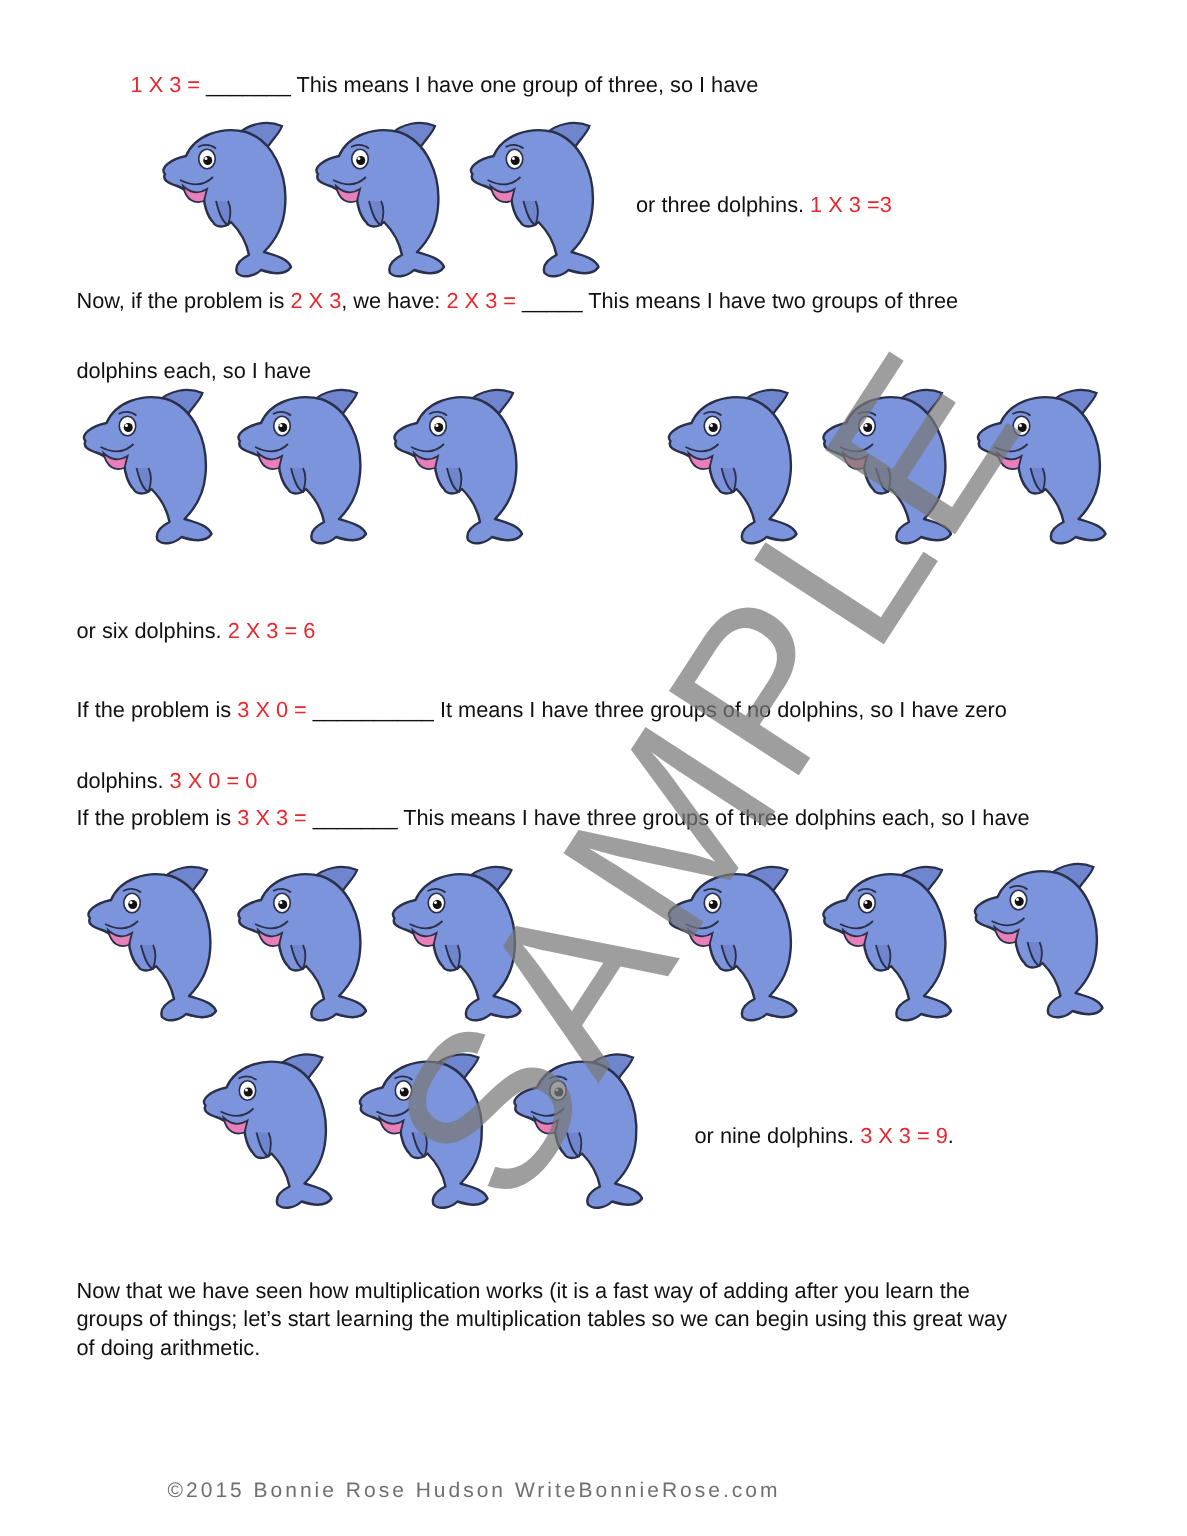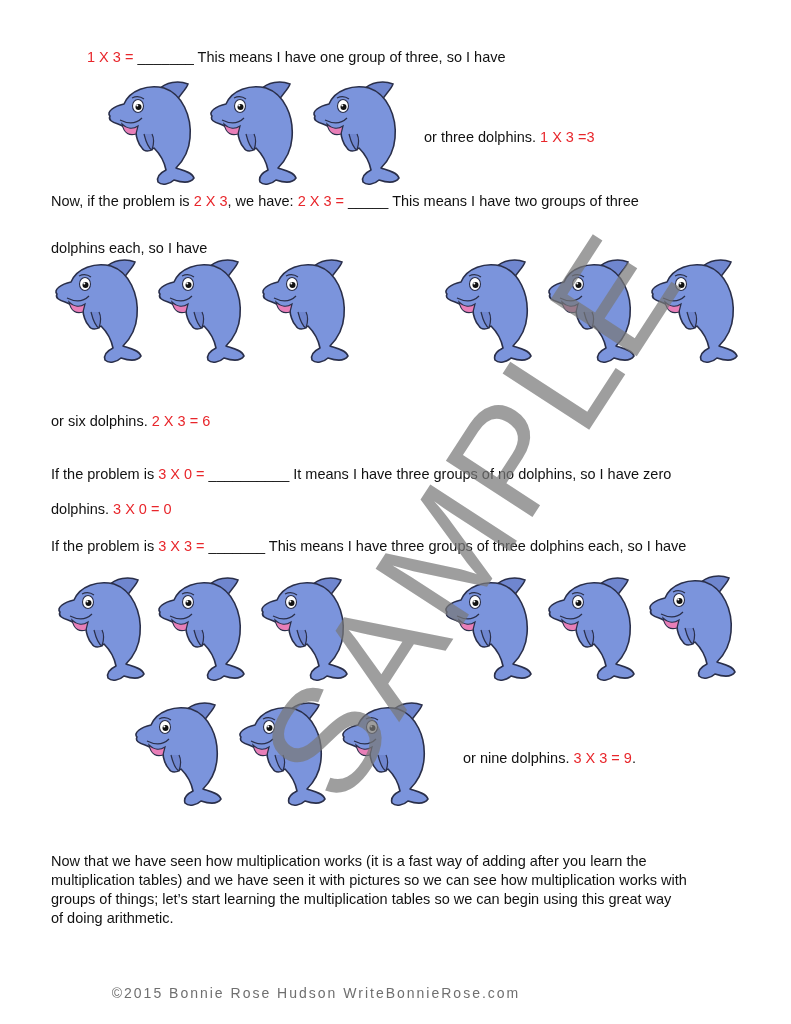--- a/index.html
+++ b/index.html
@@ -116,21 +116,21 @@
     </div>
 </div>
 
 <div class="line" style="left:51px; top:412px;">
   <span>or six dolphins. </span><span class="red">2 X 3 = 6</span>
 </div>
 
 <div class="line" style="left:51px; top:465px;">
   <span>If the problem is </span><span class="red">3 X 0 = </span><span>__________</span><span>  It means I have three groups of no dolphins, so I have zero</span>
 </div>
-<div class="line" style="left:51px; top:500px;">
+<div class="line" style="left:51px; top:512px;">
   <span>dolphins. </span><span class="red">3 X 0 = 0</span>
 </div>
 
 <div class="line" style="left:51px; top:537px;">
   <span>If the problem is </span><span class="red">3 X 3 = </span><span>_______</span><span> This means I have three groups of three dolphins each, so I have</span>
 </div>
 
 <div>
   <div class="dolphin" style="left:50px; top:572px;">
       <svg>
@@ -182,20 +182,19 @@
       </svg>
     </div>
 </div>
 
 <div class="line" style="left:463px; top:749px;">
   <span>or nine dolphins. </span><span class="red">3 X 3 = 9</span><span>.</span>
 </div>
 
 <div class="para" style="left:51px; top:828px;">
   <div>Now that we have seen how multiplication works (it is a fast way of adding after you learn the</div>
-  <div>multiplication tables) and we have seen it with pictures so we can see how multiplication works with</div>
   <div>groups of things; let’s start learning the multiplication tables so we can begin using this great way</div>
   <div>of doing arithmetic.</div>
 </div>
 
 <div class="watermark">SAMPLE</div>
 
 <div class="footer">©2015 Bonnie Rose Hudson WriteBonnieRose.com</div>
 
 </body></html>

